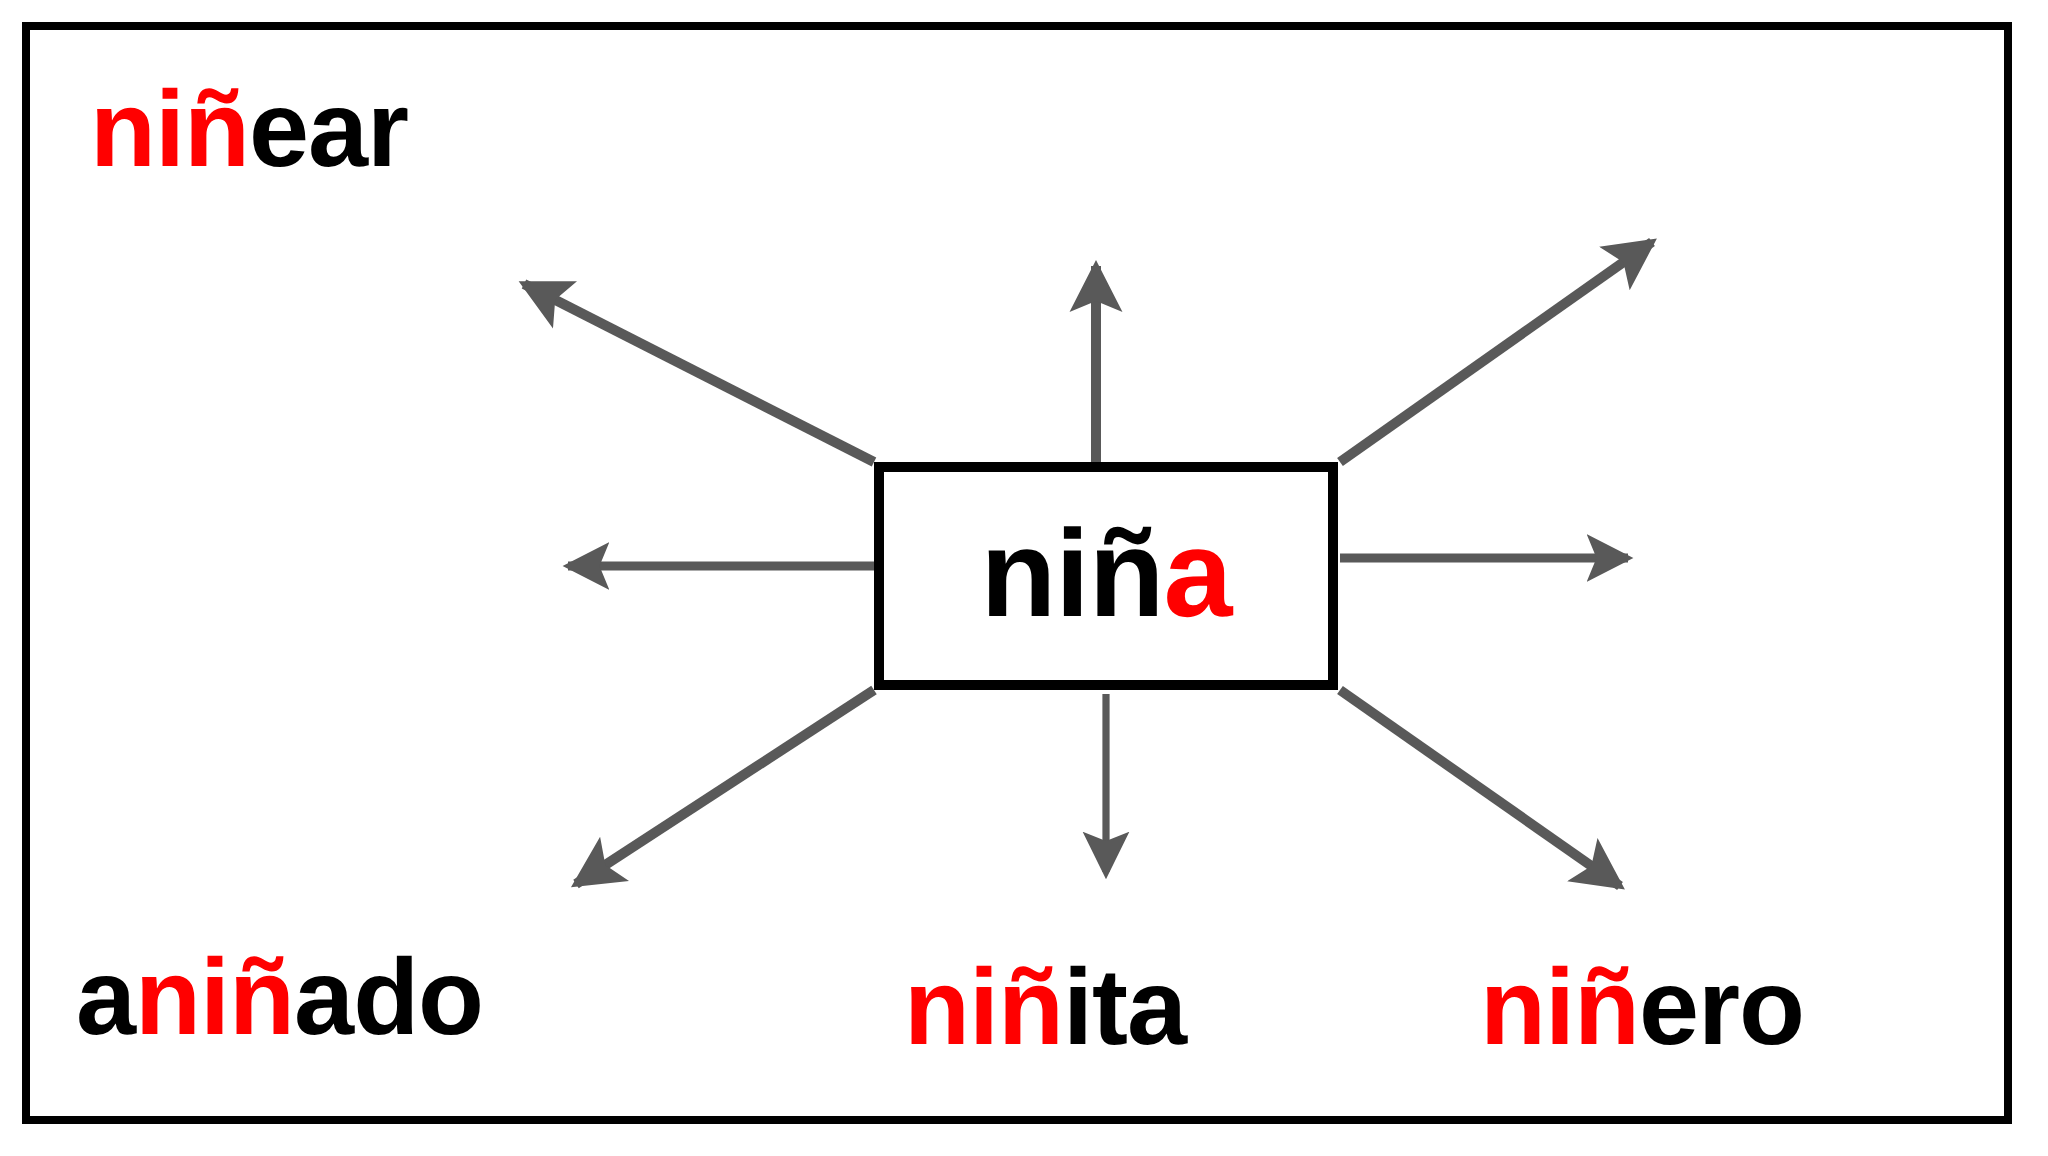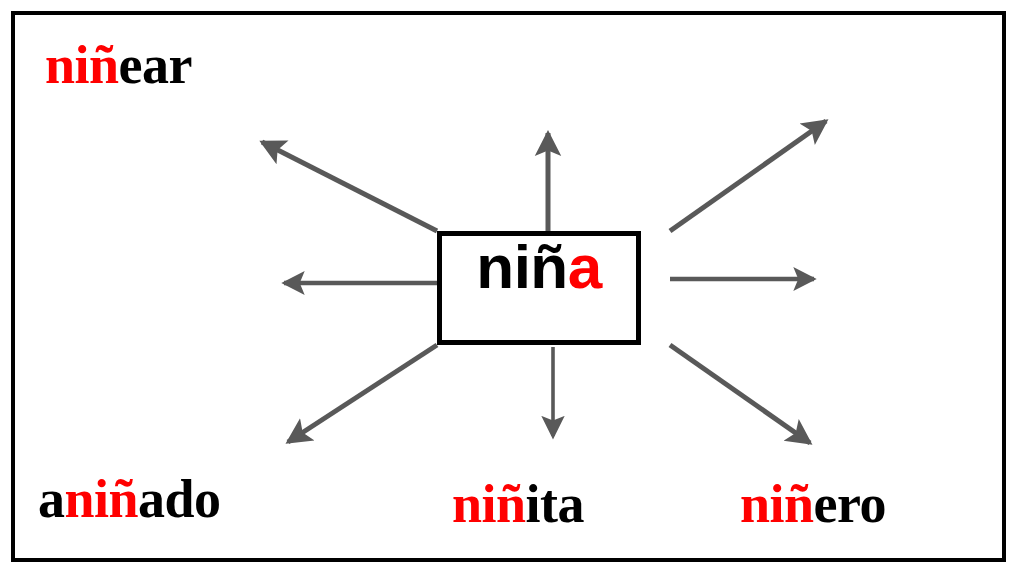--- a/index.html
+++ b/index.html
@@ -27,41 +27,42 @@
   }
   #arrow-layer {
     position: absolute;
     left: 0;
     top: 0;
     width: 1024px;
     height: 578px;
   }
   .word {
     position: absolute;
-    font-family: Liberation Serif, serif;
+    font-family: Liberation Sans, sans-serif;
     font-weight: bold;
     font-size: 54px;
     line-height: 1;
     white-space: nowrap;
     letter-spacing: -0.5px;
     color: #000000;
   }
   .word .hl { color: #FF0000; }
   .word .pl { color: #000000; }
 
   #center-box {
     position: absolute;
     left: 437px;
     top: 231px;
-    width: 204px;
+    width: 232px;
     height: 114px;
     border: 5px solid #000000;
     background: #ffffff;
     box-sizing: border-box;
     display: flex;
+    align-items: center;
     justify-content: center;
   }
   #center-word {
     font-family: "Liberation Sans", sans-serif;
     font-weight: bold;
     font-size: 62px;
     line-height: 1;
     white-space: nowrap;
     letter-spacing: -0.5px;
   }

